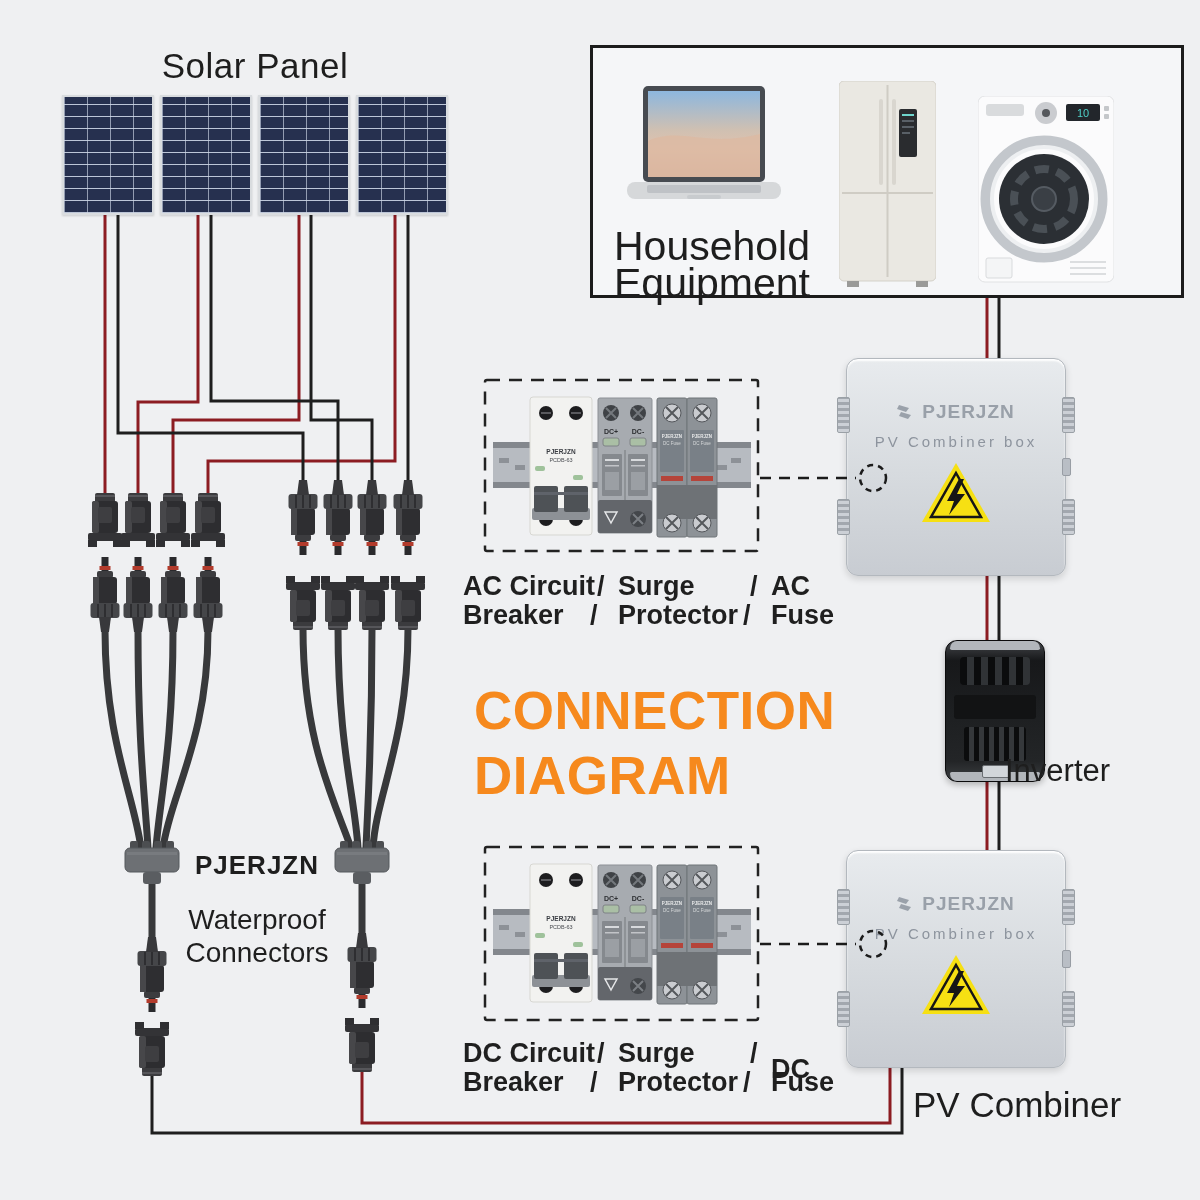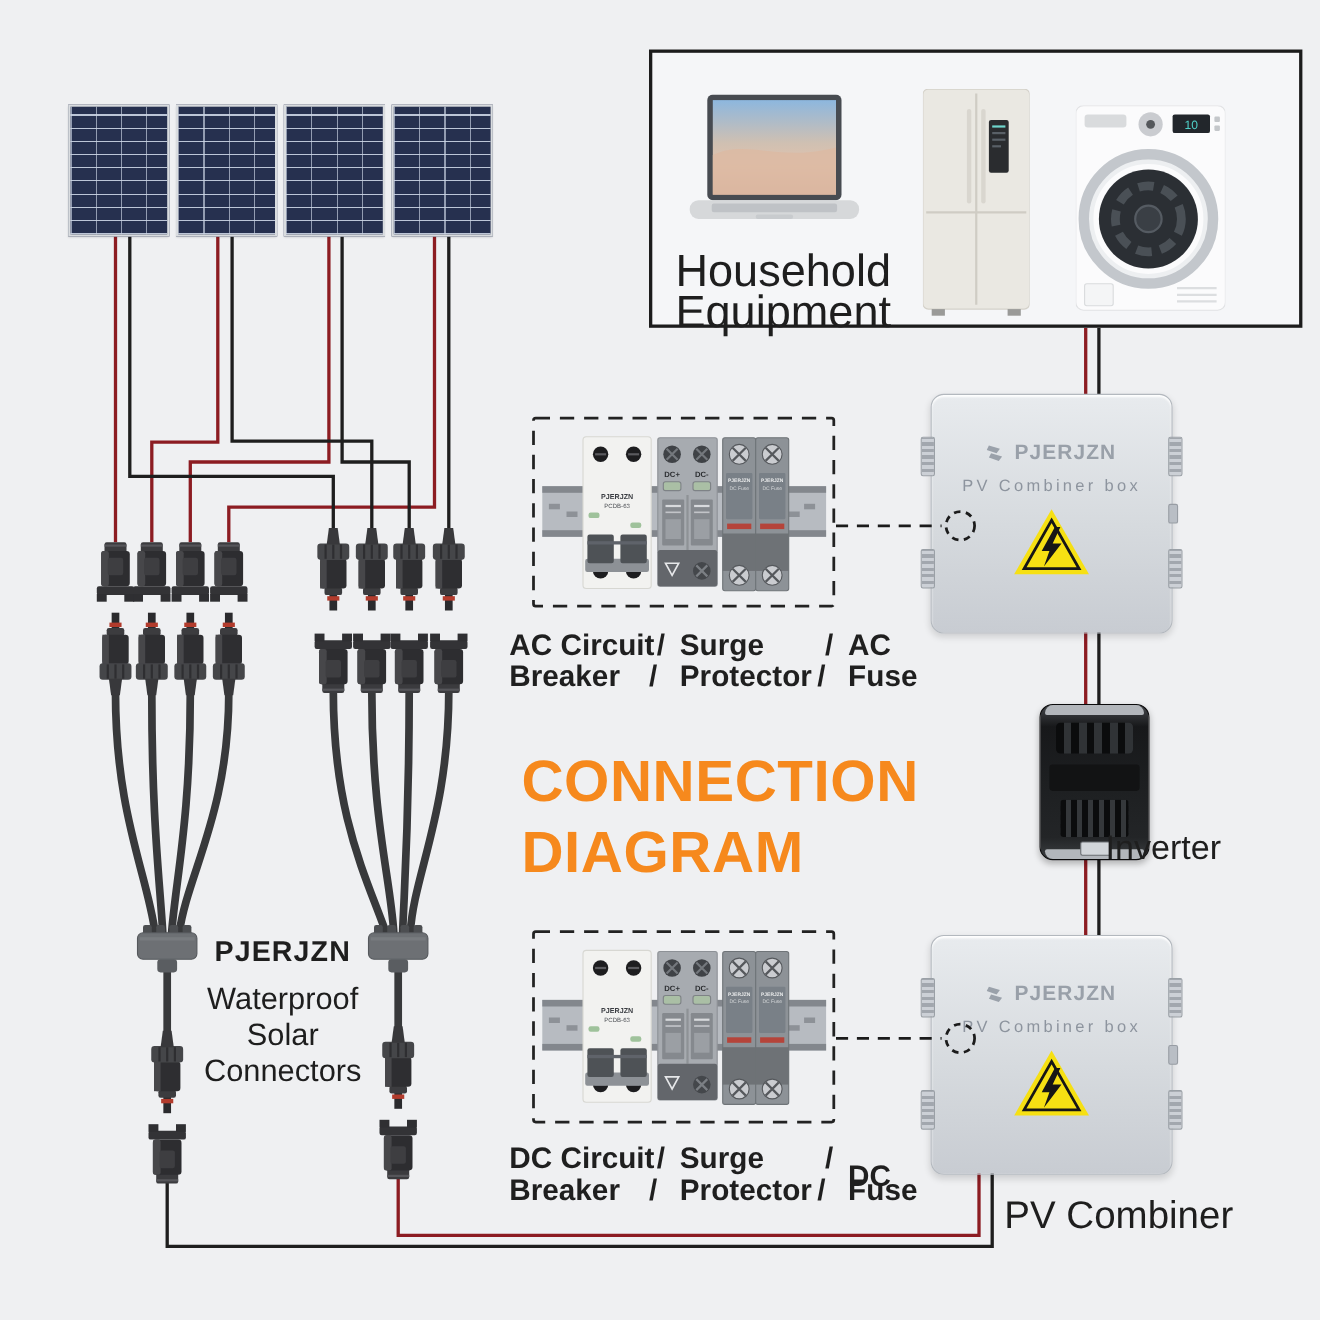--- a/index.html
+++ b/index.html
@@ -47,21 +47,21 @@
     background:repeating-linear-gradient(90deg,#0b0c0d 0 7px,#303336 7px 14px);}
   .inv-band{position:absolute;left:8px;top:54px;width:82px;height:24px;background:#121314;border-radius:3px;}
   .inv-vents2{position:absolute;left:18px;top:86px;width:62px;height:34px;border-radius:3px;
     background:repeating-linear-gradient(90deg,#0b0c0d 0 5px,#35383b 5px 10px),
                repeating-linear-gradient(0deg,#0b0c0d 0 4px,transparent 4px 8px);}
   .inv-port{position:absolute;bottom:3px;left:36px;width:26px;height:11px;background:#d2d6da;border-radius:2px;
     border:1px solid #6a6e72;}
   
   .t-conn{left:150px;top:850px;width:214px;text-align:center;}
   .t-conn .brand{font-size:26px;font-weight:800;letter-spacing:1px;}
-  .t-conn .ln{font-size:28px;font-weight:500;line-height:33px;margin-top:10px;}
+  .t-conn .ln{font-size:28px;font-weight:500;line-height:33px;margin-top:22px;}
 </style>
 </head>
 <body>
 
 <div id="canvas">
 
   <svg class="abs" style="left:0;top:0;z-index:1" width="1200" height="1200" viewBox="0 0 1200 1200">
     <defs>
 
       <g id="fdown">
@@ -234,20 +234,21 @@
     </g>
 
     <g>
         <use href="#din" transform="translate(485,380)"></use>
       </g>
     <g>
         <use href="#din" transform="translate(485,847)"></use>
       </g>
   </svg>
 
+  <div class="abs t-solar" style="z-index:2">Solar Panel</div>
   <div class="solar-panel" style="left:62px;z-index:2"></div>
   <div class="solar-panel" style="left:160px;z-index:2"></div>
   <div class="solar-panel" style="left:258px;z-index:2"></div>
   <div class="solar-panel" style="left:356px;z-index:2"></div>
 
   <div class="abs house-box" style="z-index:2">
 
     <svg class="abs" style="left:32px;top:38px" width="158" height="126" viewBox="0 0 158 126">
       <rect x="18" y="0" width="122" height="96" rx="5" fill="#474b51"></rect>
       <defs>
@@ -382,21 +383,20 @@
     <div class="inv-band"></div>
     <div class="inv-vents2"></div>
     <div class="inv-cap-b"></div>
     <div class="inv-port"></div>
   </div>
   <div class="abs t-inverter" style="z-index:2">Inverter</div>
 
   <div class="abs t-conn" style="z-index:2">
     <div class="brand">PJERJZN</div>
     <div class="ln">Waterproof</div>
-    <div class="ln" style="margin-top:0">Solar</div>
     <div class="ln" style="margin-top:0">Connectors</div>
   </div>
   <div class="abs t-pvbox" style="z-index:2">
     <div>PV Combiner</div>
   </div>
 
   <svg class="abs" style="left:0;top:0;z-index:5;pointer-events:none" width="1200" height="1200" viewBox="0 0 1200 1200">
     <rect x="485" y="380" width="273" height="171" rx="2" fill="none" stroke="#222" stroke-width="2.5" stroke-dasharray="13 9"></rect>
     <rect x="485" y="847" width="273" height="173" rx="2" fill="none" stroke="#222" stroke-width="2.5" stroke-dasharray="13 9"></rect>
     <line x1="760" y1="478" x2="856" y2="478" stroke="#1b1b1b" stroke-width="2.5" stroke-dasharray="11 8"></line>

